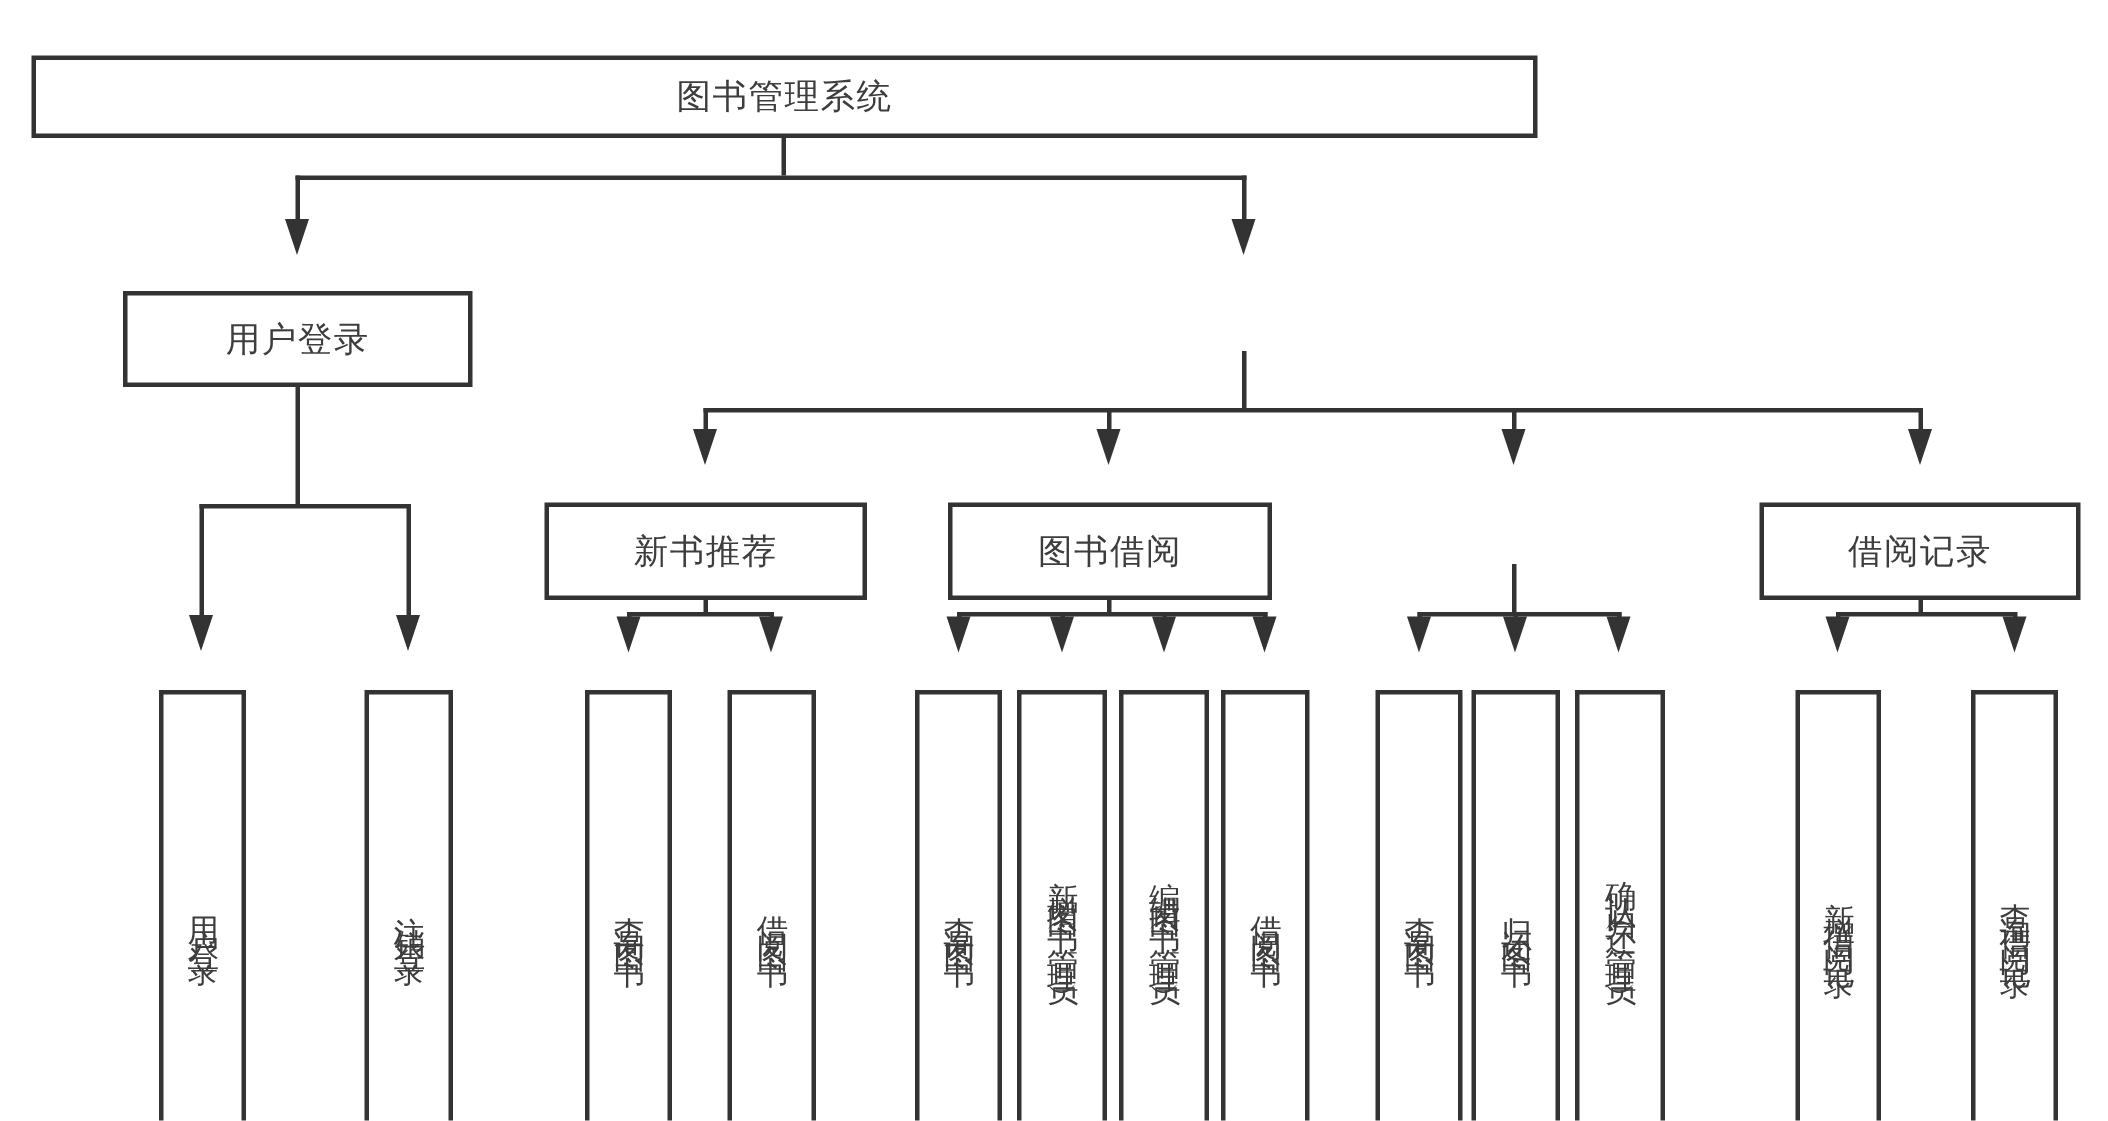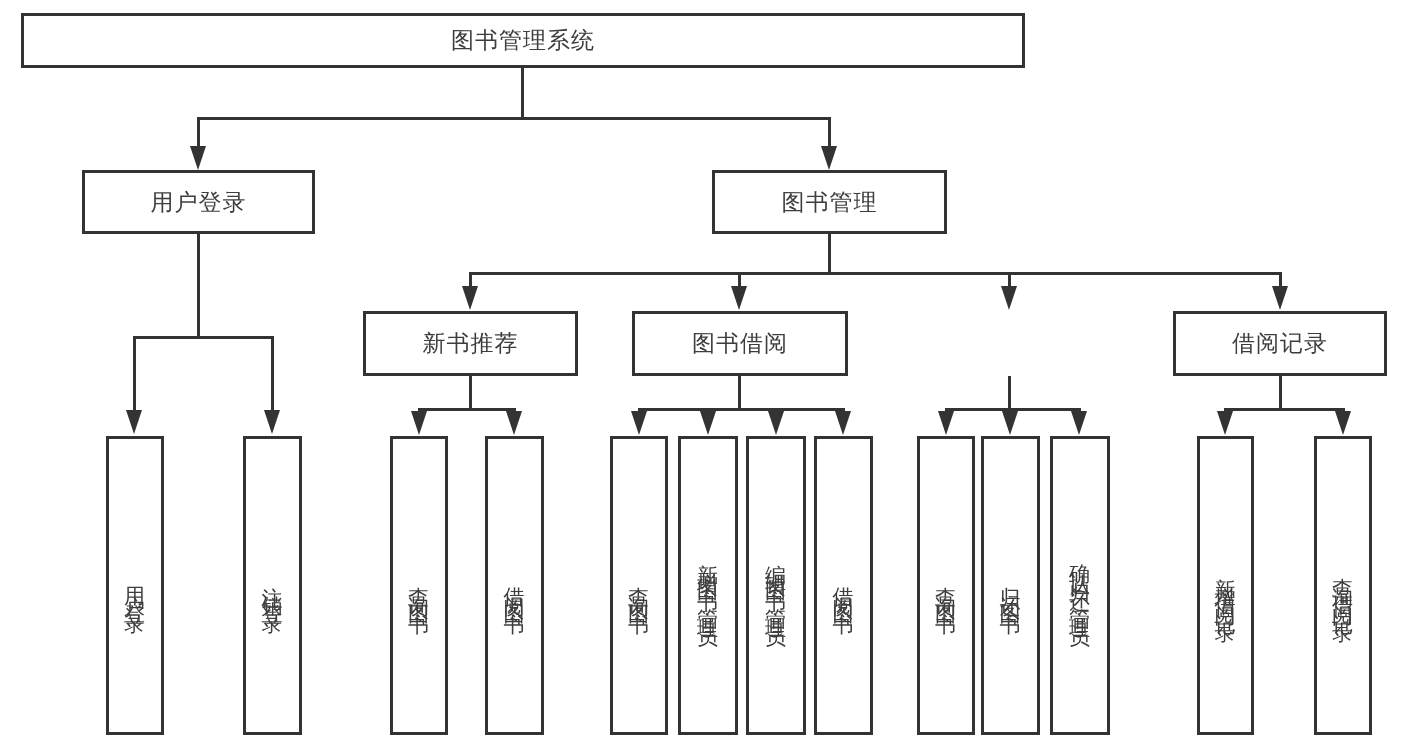--- a/index.html
+++ b/index.html
@@ -1,21 +1,21 @@
 <!DOCTYPE html>
 <html><head>
 <meta charset="utf-8">
 <style>
   html,body{margin:0;padding:0;background:#ffffff;}
   body{width:1405px;height:747px;position:relative;overflow:hidden;
        font-family:"Liberation Sans", sans-serif;}
   .stage{position:absolute;left:0;top:0;width:1405px;height:747px;background:#ffffff;}
   .box{position:absolute;box-sizing:border-box;border:3px solid #333333;background:#ffffff;
        display:flex;align-items:center;justify-content:center;
-       font-size:23px;color:#3d3d3d;letter-spacing:1px;z-index:2;}
+       font-size:23px;color:#3d3d3d;letter-spacing:1px;z-index:2;margin-top:24px;}
   .leaf{writing-mode:vertical-rl;text-orientation:mixed;
         font-size:21px;letter-spacing:9px;line-height:1;padding-top:4px;}
   .hline{position:absolute;height:3px;background:#333333;z-index:1;}
   .vline{position:absolute;width:3px;background:#333333;z-index:1;}
   .arrow{position:absolute;width:0;height:0;z-index:1;
          border-left:8px solid transparent;border-right:8px solid transparent;
          border-top:24px solid #333333;}
   .watermark{position:absolute;right:14px;top:713px;font-size:21px;color:#c3c3c3;
              z-index:5;letter-spacing:1px;white-space:nowrap;}
 </style>
@@ -27,21 +27,20 @@
   <div class="box" style="left:21px;top:13px;width:1004px;height:55px;">图书管理系统</div>
 
   <div class="vline" style="left:521px;top:68px;height:49px;"></div>
   <div class="hline" style="left:197px;top:117px;width:634px;"></div>
   <div class="vline" style="left:197px;top:117px;height:32px;"></div>
   <div class="arrow" style="left:190px;top:146px;"></div>
   <div class="vline" style="left:828px;top:117px;height:32px;"></div>
   <div class="arrow" style="left:821px;top:146px;"></div>
 
   <div class="box" style="left:82px;top:170px;width:233px;height:64px;">用户登录</div>
-  <div class="box" style="left:712px;top:170px;width:235px;height:64px;">图书管理</div>
 
   <div class="vline" style="left:197px;top:234px;height:102px;"></div>
   <div class="hline" style="left:133px;top:336px;width:141px;"></div>
   <div class="vline" style="left:133px;top:336px;height:77px;"></div>
   <div class="arrow" style="left:126px;top:410px;"></div>
   <div class="vline" style="left:271px;top:336px;height:77px;"></div>
   <div class="arrow" style="left:264px;top:410px;"></div>
 
   <div class="vline" style="left:828px;top:234px;height:38px;"></div>
   <div class="hline" style="left:469px;top:272px;width:813px;"></div>

